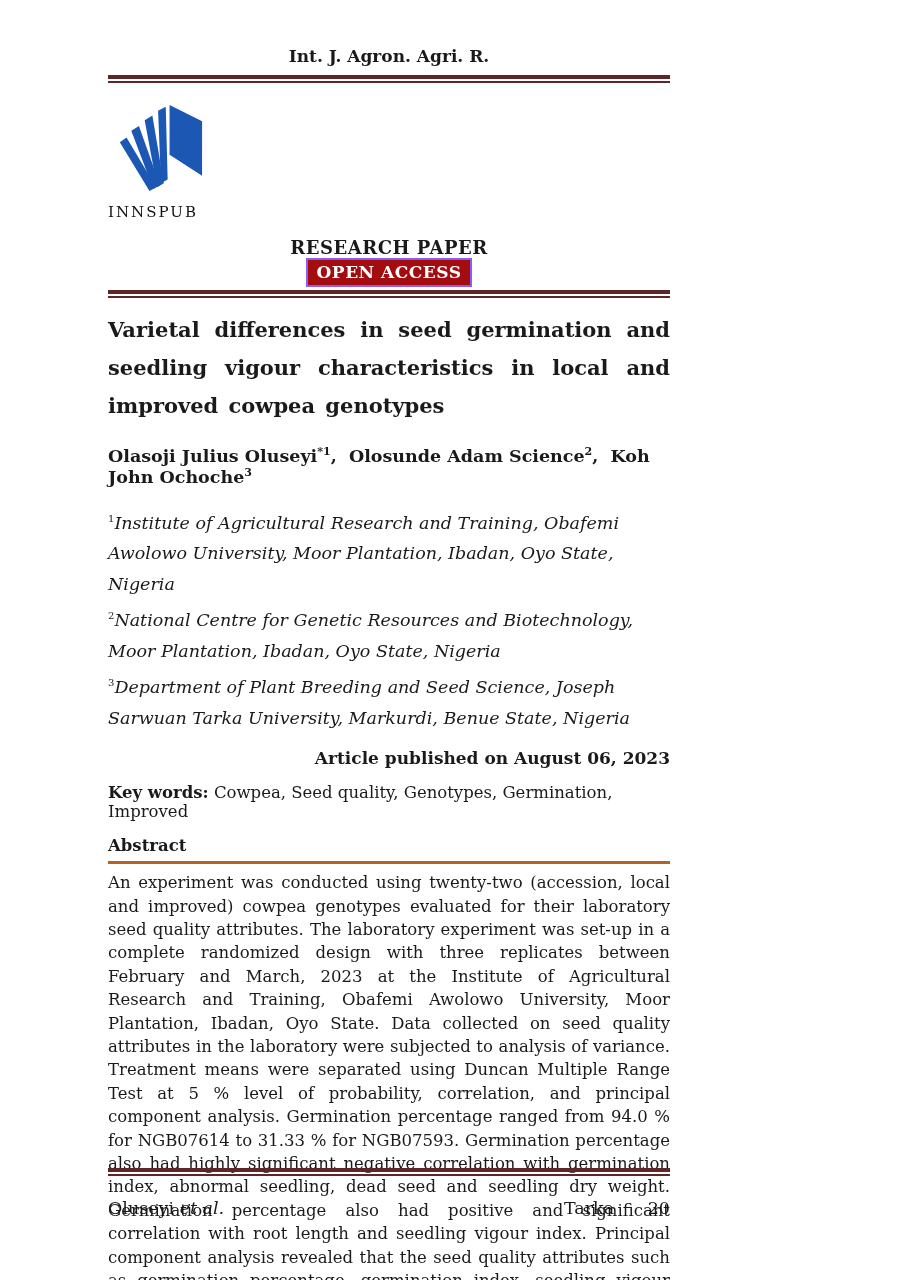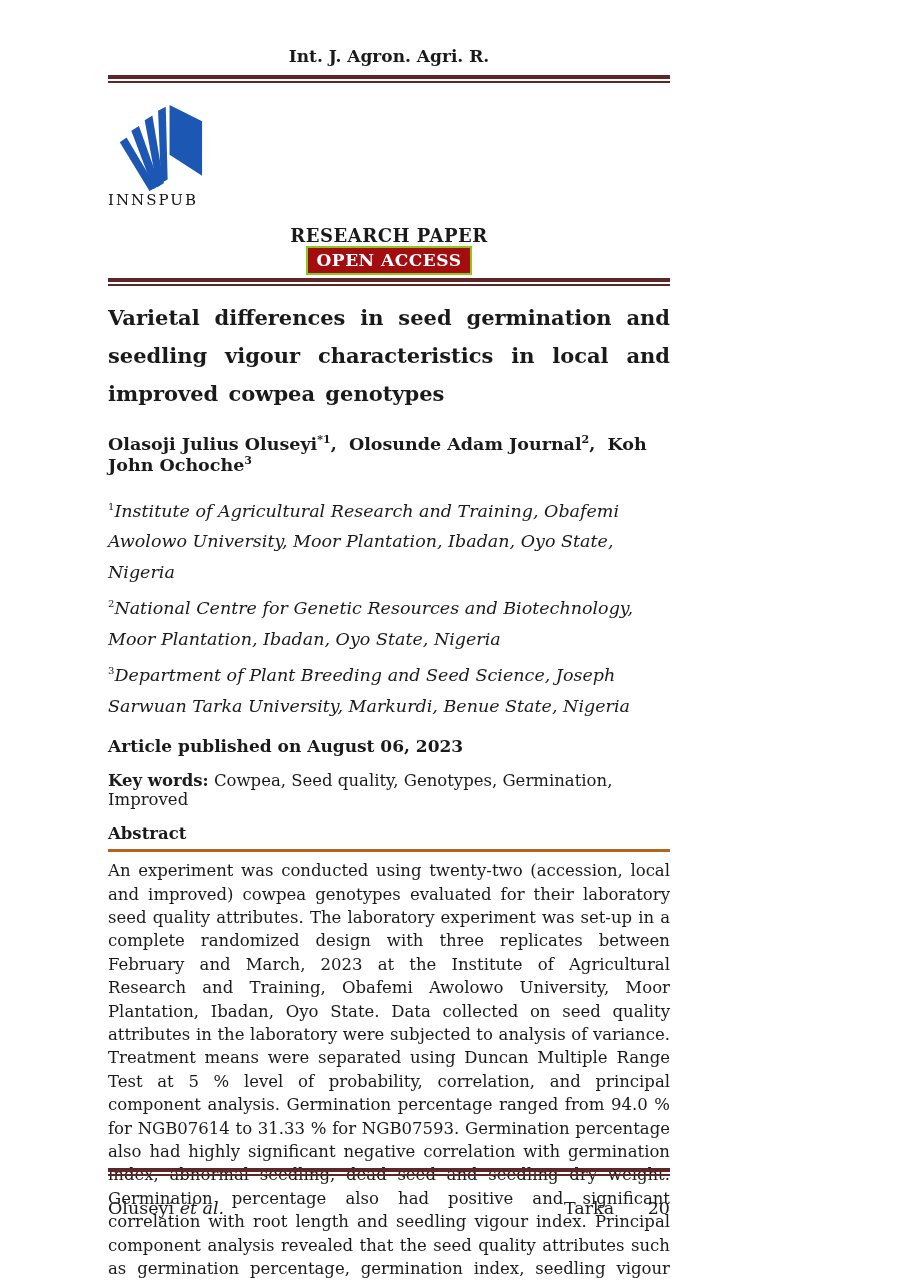--- a/index.html
+++ b/index.html
@@ -20,48 +20,48 @@
   .double-rule{
     border-top:4px solid #5e2727;
     border-bottom:2px solid #5e2727;
     height:2px;
   }
   
   .masthead{display:flex;margin-top:20px;align-items:flex-start;}
   .logo-block{width:118px;flex:0 0 118px;text-align:left;}
   .logo-block svg{display:block;margin-left:2px;}
   .logo-caption{
-    font-size:15px;letter-spacing:2px;margin:0 0 0 0;color:#111;
+    font-size:15px;letter-spacing:2px;margin:12px 0 0 0;color:#111;
   }
   .mast-text{flex:1;text-align:center;color:#a9571c;
     font-family:"Liberation Sans","DejaVu Sans",sans-serif;font-weight:bold;}
   .journal-title{font-size:19px;margin:12px 0 10px 0;line-height:22px;}
   .mast-line{font-size:15.5px;margin:0;line-height:19.5px;}
   
   .banner{display:flex;justify-content:space-between;align-items:center;margin-top:16px;flex-direction:column;}
   .paper-type{font-weight:bold;font-size:18px;letter-spacing:0.5px;}
   .open-access{
     background:#a30d10;color:#ffffff;font-weight:bold;font-size:17px;
-    padding:2px 9px 3px 9px;border:2px solid #84cc16;letter-spacing:0.5px;
+    padding:2px 9px 3px 9px;border:2px solid #8b5cf6;letter-spacing:0.5px;
   }
   .banner-rule{margin-top:3px;}
   
   .article-title{
     font-size:21px;font-weight:bold;line-height:38px;
     text-align:justify;margin:13px 0 0 0;word-spacing:3px;
   }
   .authors-line{font-size:17.5px;font-weight:bold;margin:20px 0 0 0;}
   .authors-line sup{font-size:11px;}
   .affiliations{margin-top:16px;}
   .affiliation{
     font-style:italic;font-size:17.5px;line-height:31px;margin:0;
   }
   .affiliation sup{font-size:10px;font-style:normal;}
   .published-line{
-    font-weight:bold;font-size:17px;margin:14px 0 0 0;
+    text-align:right;font-weight:bold;font-size:17px;margin:14px 0 0 0;
   }
   .keywords-line{font-size:16.5px;margin:15px 0 0 0;}
   .keywords-line .kw-label{font-weight:bold;}
   .abstract-label{font-weight:bold;font-size:16.5px;margin:15px 0 0 0;}
   .orange-rule{border:none;border-top:3px solid #b5641f;margin:6px 0 0 0;}
   .abstract-text{
     font-size:16.5px;line-height:23.4px;text-align:justify;margin:7px 0 0 0;
   }
   
   .footer{position:absolute;left:108px;right:110px;top:1168px;}
@@ -95,21 +95,21 @@
   </div>
 
   <div class="banner">
     <span class="paper-type">RESEARCH PAPER</span>
     <span class="open-access">OPEN ACCESS</span>
   </div>
   <div class="double-rule banner-rule"></div>
 
   <h1 class="article-title">Varietal differences in seed germination and seedling vigour characteristics in local and improved cowpea genotypes</h1>
 
-  <p class="authors-line"><span>Olasoji Julius Oluseyi</span><sup>*1</sup>,&nbsp; <span>Olosunde Adam Journal</span><sup>2</sup>,&nbsp; <span>Koh John Ochoche</span><sup>3</sup></p>
+  <p class="authors-line"><span>Olasoji Julius Oluseyi</span><sup>*1</sup>,&nbsp; <span>Olosunde Adam Science</span><sup>2</sup>,&nbsp; <span>Koh John Ochoche</span><sup>3</sup></p>
 
   <div class="affiliations">
       <p class="affiliation"><sup>1</sup>Institute of Agricultural Research and Training, Obafemi Awolowo University, Moor Plantation,  Ibadan, Oyo State, Nigeria</p>
       <p class="affiliation"><sup>2</sup>National Centre for Genetic Resources and Biotechnology, Moor Plantation, Ibadan, Oyo State, Nigeria</p>
       <p class="affiliation"><sup>3</sup>Department of Plant Breeding and Seed Science, Joseph Sarwuan Tarka University, Markurdi, Benue State, Nigeria</p>
     </div>
 
   <p class="published-line">Article published on August 06, 2023</p>
 
   <p class="keywords-line">

